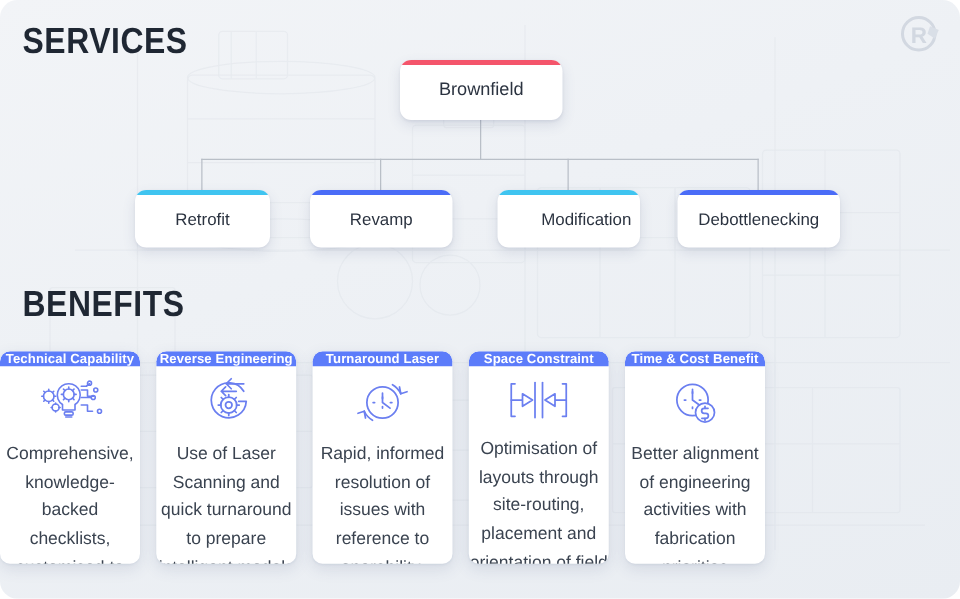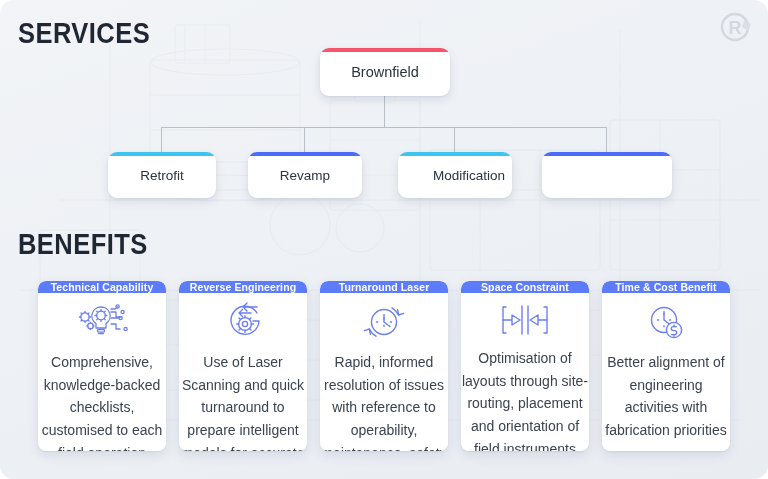--- a/index.html
+++ b/index.html
@@ -77,21 +77,21 @@
   #node-0 { left: 108px;  width: 108px; }
   #node-1 { left: 248px;  width: 114px; }
   #node-2 { left: 398px;  width: 114px; padding-left: 28px; }
   #node-3 { left: 542px;  width: 130px; }
 
   .connector { position: absolute; background: #b9bfc7; }
 
   
   #cards {
     position: absolute; left: 0; top: 281px;
-    width: 768px; height: 170px;
+    width: 612px; height: 170px;
     display: flex; justify-content: center; gap: 13px;
   }
   .card {
     width: 128px;
     background: #ffffff;
     border-radius: 8px;
     box-shadow: 0 4px 12px rgba(60,80,120,0.13), 0 1px 2px rgba(60,80,120,0.07);
     display: flex; flex-direction: column;
     overflow: hidden;
   }
@@ -204,20 +204,21 @@
     <div class="node child" id="node-1">
       <span class="cap" style="background:#4a6cf7;"></span>
       <span class="label">Revamp</span>
     </div>
     <div class="node child" id="node-2">
       <span class="cap" style="background:#3fc4f0;"></span>
       <span class="label">Modification</span>
     </div>
     <div class="node child" id="node-3">
       <span class="cap" style="background:#4a6cf7;"></span>
+      <span class="label">Debottlenecking</span>
     </div>
   </div>
 
   <div class="section-title" id="benefits-title">BENEFITS</div>
 
   <div id="cards">
 
     <div class="card">
       <div class="card-head">Technical Capability</div>
       <div class="card-icon">

